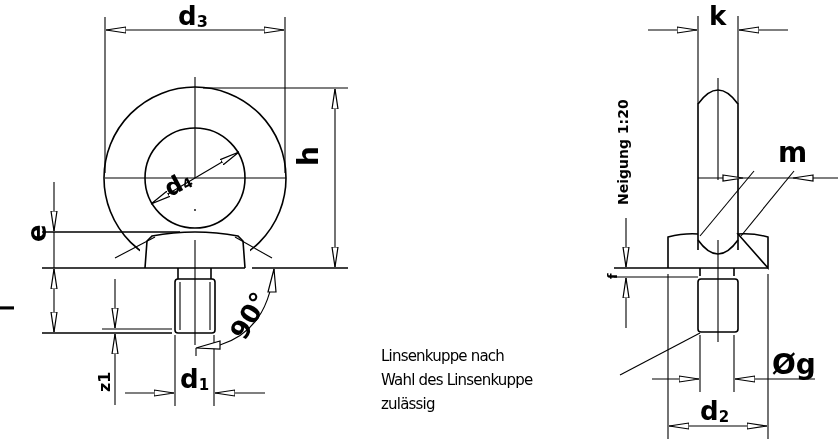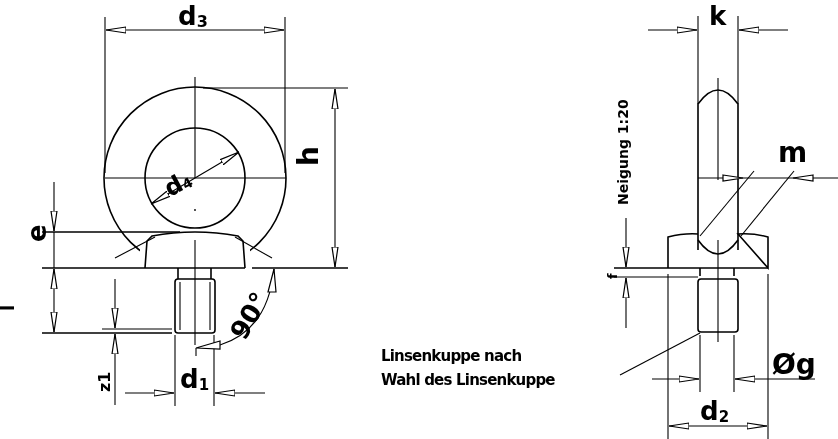--- a/index.html
+++ b/index.html
@@ -3,21 +3,21 @@
   <meta charset="utf-8">
   <style>
     html, body { margin: 0; padding: 0; background: #ffffff; }
     body { width: 838px; height: 439px; overflow: hidden; position: relative; }
     svg { position: absolute; left: 0; top: 0; }
     .ln { stroke: #000; stroke-width: 1.6; fill: none; }
     .thin { stroke: #000; stroke-width: 1.1; fill: none; }
     .arrow { stroke: #000; stroke-width: 1.2; fill: #fff; }
     .lbl { font-family: "DejaVu Sans", sans-serif; font-weight: bold; fill: #000; }
     .note { position: absolute; left: 381px; top: 344px; font-family: "DejaVu Sans", sans-serif;
-            font-weight: bold; font-size: 15px; line-height: 24px; color: #000; letter-spacing: -0.8px; }
+            font-weight: normal; font-size: 15px; line-height: 24px; color: #000; letter-spacing: -0.8px; }
   </style>
 </head>
 <body>
 
 <svg width="838" height="439" viewBox="0 0 838 439">
   <defs>
     <marker id="arr" viewBox="0 0 20 8" refX="20" refY="4" markerWidth="20" markerHeight="8" orient="auto-start-reverse" markerUnits="userSpaceOnUse">
       <path d="M0,1 L20,4 L0,7 Z" class="arrow"></path>
     </marker>
   </defs>
@@ -133,13 +133,14 @@
     <line x1="668" y1="274" x2="668" y2="439" class="thin"></line>
     <line x1="768" y1="274" x2="768" y2="439" class="thin"></line>
     <line x1="669" y1="426" x2="767" y2="426" class="thin" marker-start="url(#arr)" marker-end="url(#arr)"></line>
     <text x="700" y="420" class="lbl" font-size="26"><tspan>d</tspan><tspan font-size="15" dy="2">2</tspan></text>
   </g>
 </svg>
 
 <div class="note">
   <div>Linsenkuppe nach</div>
   <div>Wahl des Linsenkuppe</div>
+  <div>zulässig</div>
 </div>
 
 </body></html>

